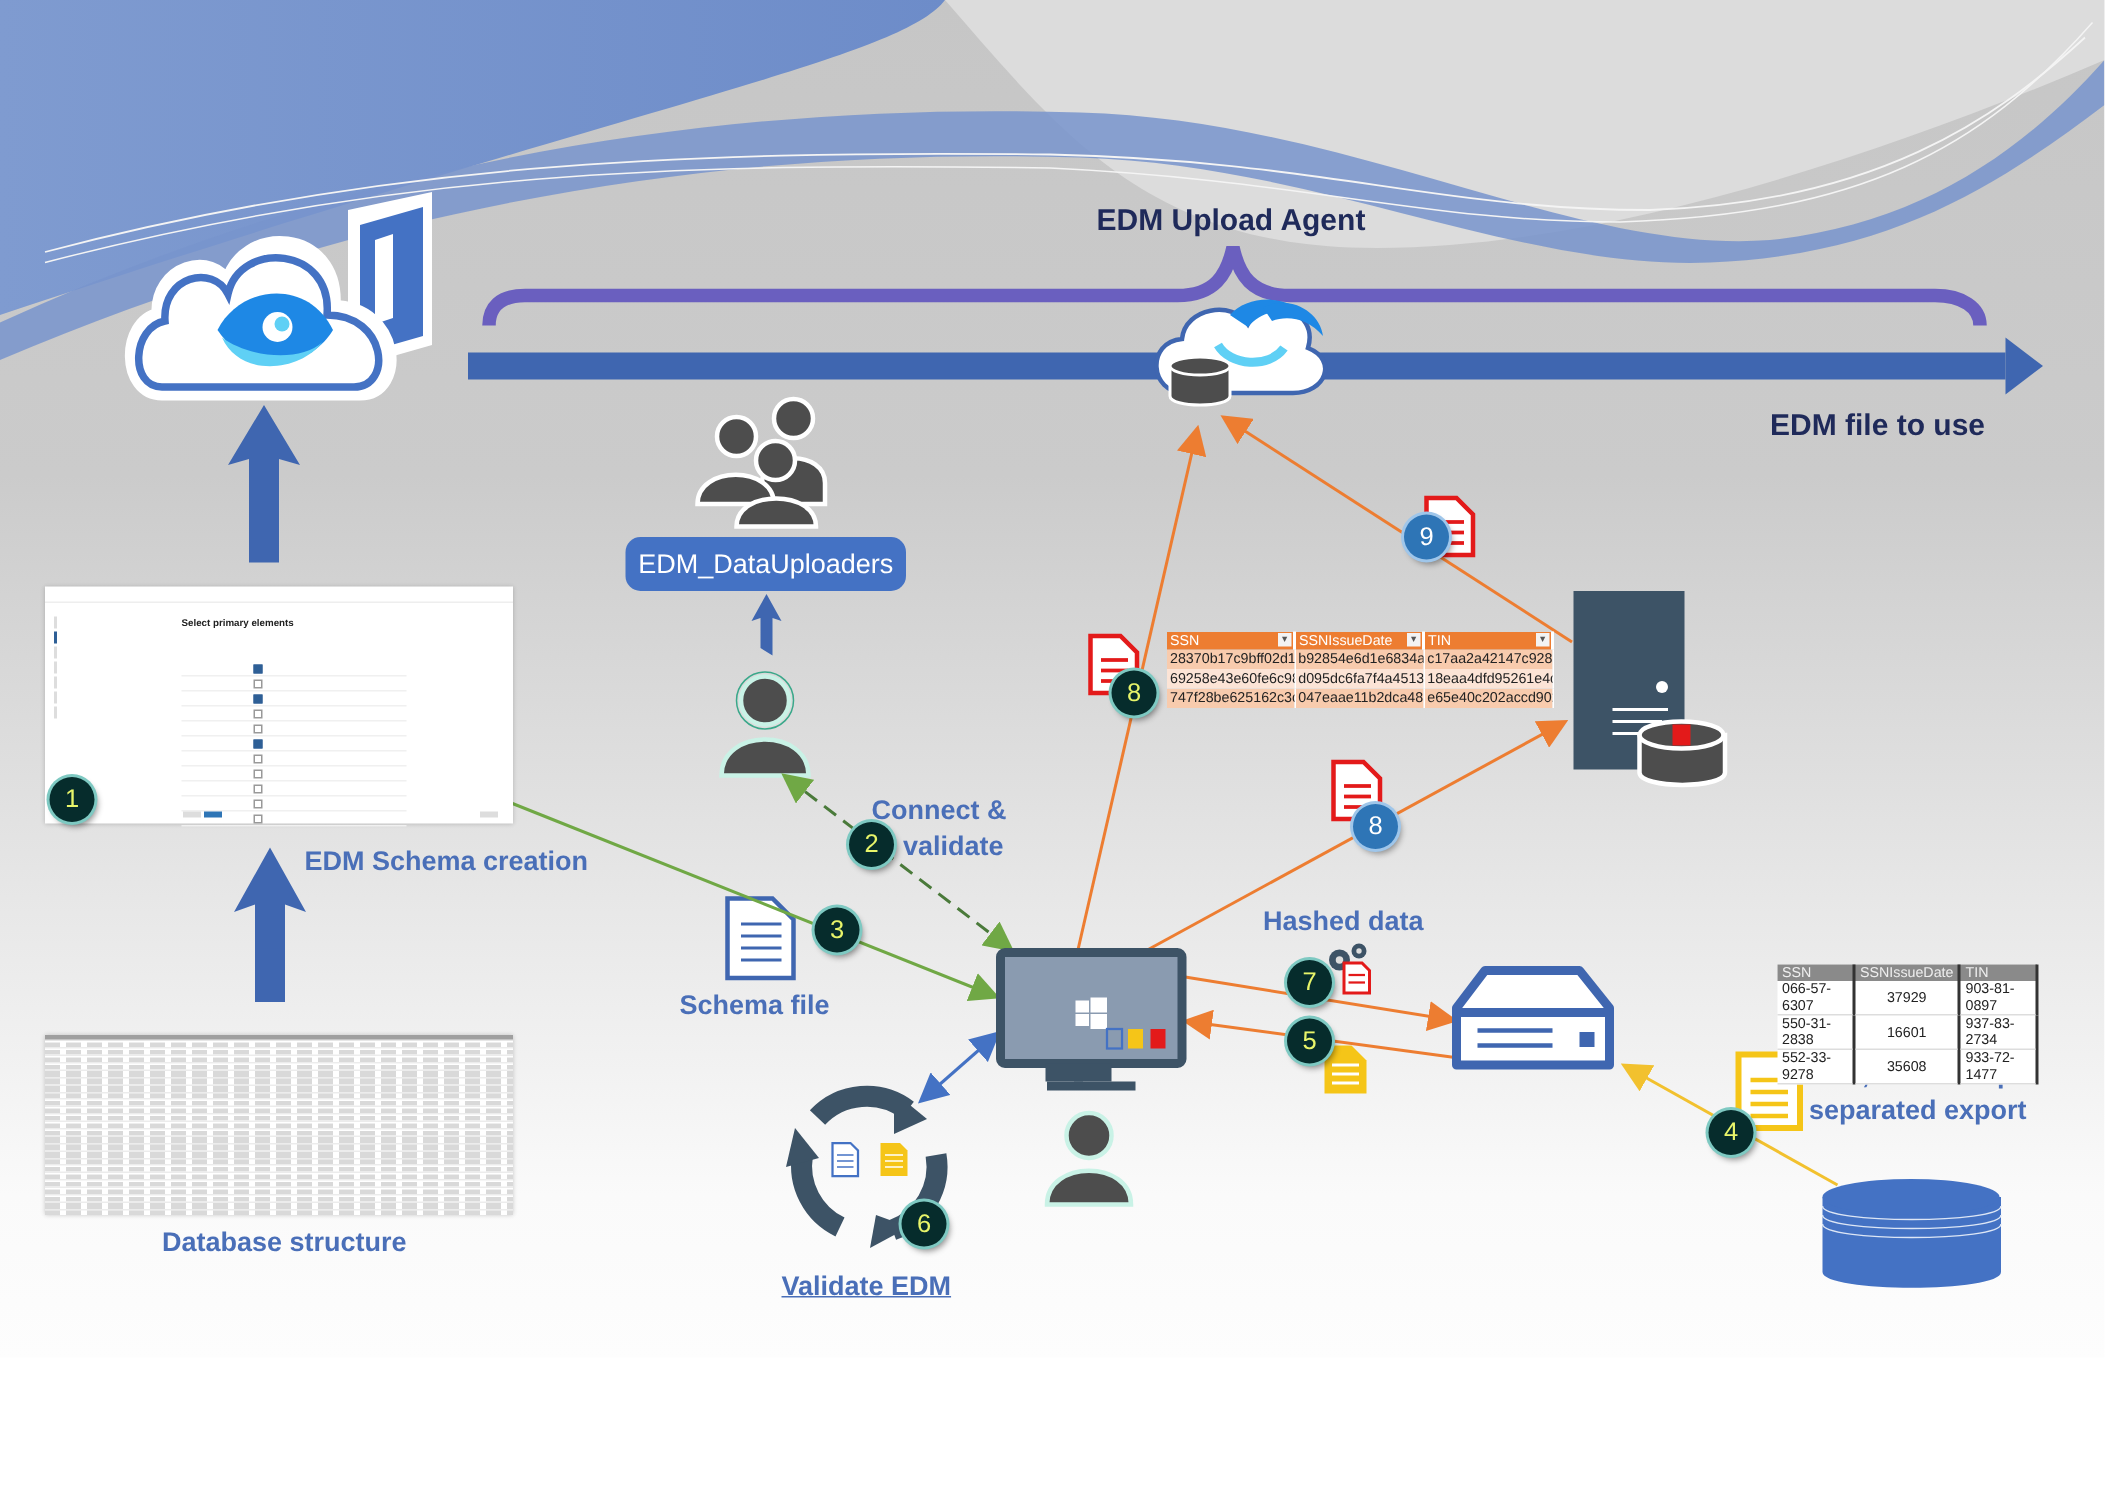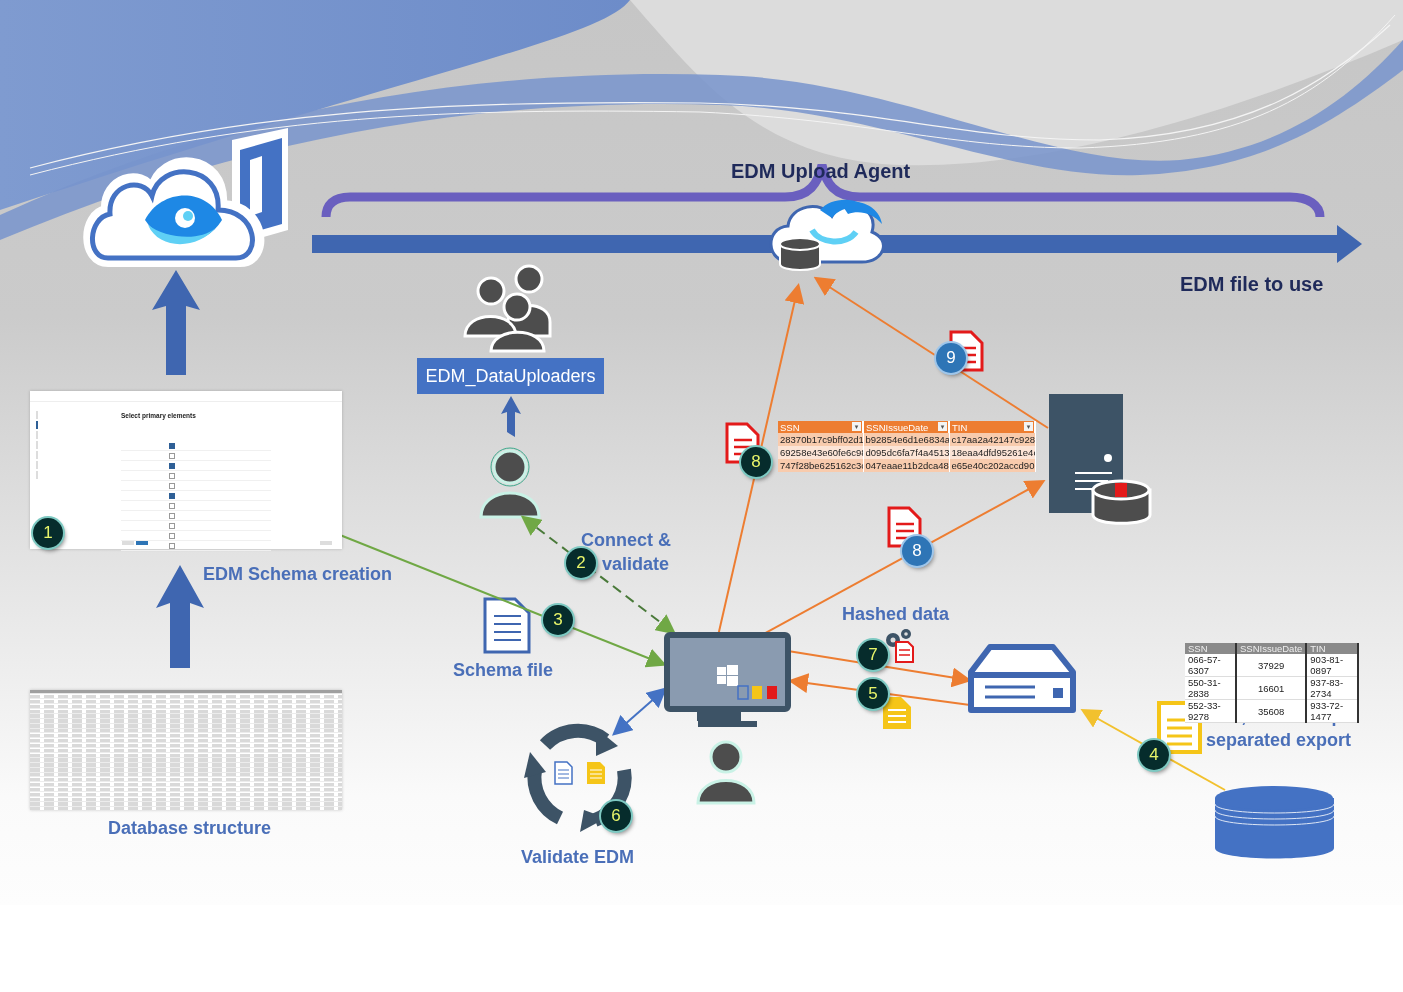--- a/index.html
+++ b/index.html
@@ -12,21 +12,21 @@
     position: absolute; left: 0; top: 0; width: 1403px; height: 905px;
     background: linear-gradient(to bottom, #c6c6c6 0%, #cbcbcb 35%, #e6e6e6 65%, #fafafa 88%, #fdfdfd 100%);
   }
   svg#diagram { position: absolute; left: 0; top: 0; width: 1403px; height: 992px; }
   .lbl { position: absolute; font-weight: bold; white-space: nowrap; }
   .lbl-blue { color: #4a6fb8; font-size: 18px; }
   .lbl-navy { color: #1f2a5a; font-size: 20px; }
   .box-label {
     position: absolute; left: 417px; top: 358px; width: 187px; height: 36px;
     background: #4472c4; color: #fff; font-size: 18px; display: flex;
-    align-items: center; justify-content: center;
+    align-items: center; justify-content: center; border-radius: 10px;
   }
   .badge {
     position: absolute; width: 30px; height: 30px; border-radius: 50%;
     background: #062c2c; color: #e8f56a; font-size: 17px; display: flex;
     align-items: center; justify-content: center;
     box-shadow: 0 0 0 2px #7ec9c2, 2px 3px 4px rgba(0,0,0,0.45);
   }
   .badge.blue { background: #2e75b6; color: #ffffff; box-shadow: 0 0 0 2px #9fc6ea, 2px 3px 4px rgba(0,0,0,0.4); }
   .hash-table {
     position: absolute; left: 778px; top: 421px; border-collapse: collapse;
@@ -372,32 +372,32 @@
     <div class="line"></div>
     <div class="line"></div>
     <div class="line"></div>
     <div class="line"></div>
     <div class="line"></div>
     <div class="line"></div>
     <div class="line"></div>
     <div class="line"></div>
   </div>
 
-<div class="lbl lbl-navy" style="left:731px;top:136px;margin-top:24px;">EDM Upload Agent</div>
+<div class="lbl lbl-navy" style="left:731px;top:136px;">EDM Upload Agent</div>
 <div class="lbl lbl-navy" style="left:1180px;top:273px;">EDM file to use</div>
 <div class="box-label">EDM_DataUploaders</div>
 <div class="lbl lbl-blue" style="left:203px;top:564px;">EDM Schema creation</div>
 <div class="lbl lbl-blue" style="left:581px;top:530px;">Connect &amp;</div>
 <div class="lbl lbl-blue" style="left:602px;top:554px;">validate</div>
 <div class="lbl lbl-blue" style="left:453px;top:660px;">Schema file</div>
 <div class="lbl lbl-blue" style="left:842px;top:604px;">Hashed data</div>
 <div class="lbl lbl-blue" style="left:1206px;top:706px;">CSV, TSV or Pipe</div>
 <div class="lbl lbl-blue" style="left:1206px;top:730px;">separated export</div>
 <div class="lbl lbl-blue" style="left:108px;top:818px;">Database structure</div>
-<div class="lbl lbl-blue" style="left:521px;top:847px;">Validate EDM</div>
+<div class="lbl lbl-blue" style="left:521px;top:847px;text-decoration:underline;">Validate EDM</div>
 
 <table class="hash-table">
   <thead>
     <tr>
       <th><span>SSN</span><span class="dd">▾</span></th>
       <th><span>SSNIssueDate</span><span class="dd">▾</span></th>
       <th><span>TIN</span><span class="dd">▾</span></th>
     </tr>
   </thead>
   <tbody>

